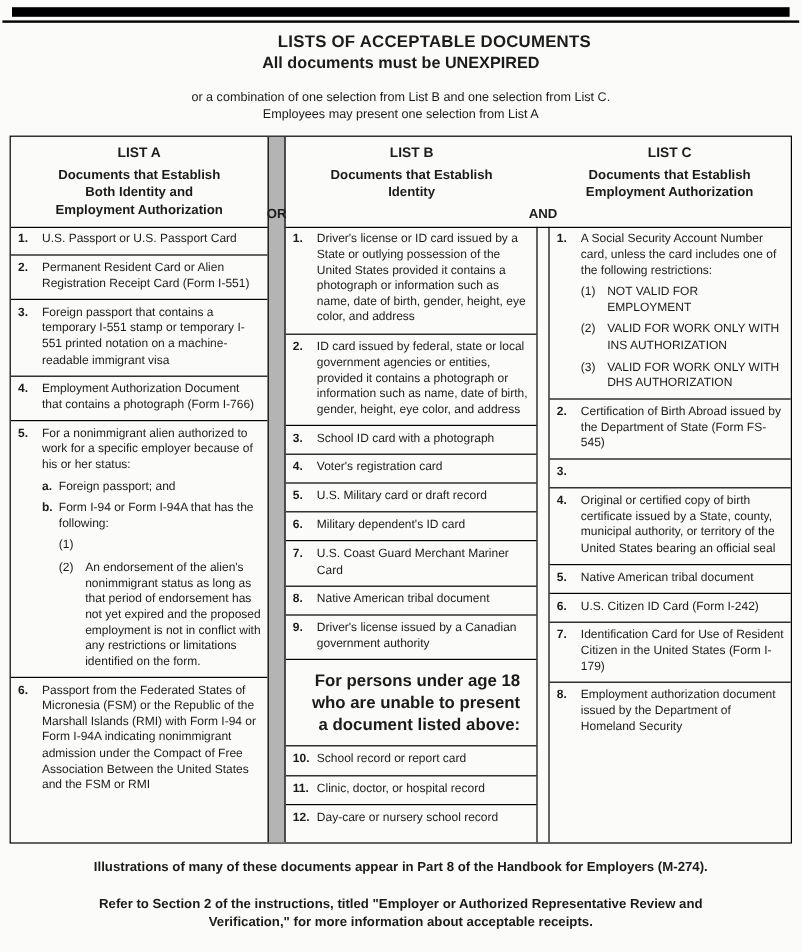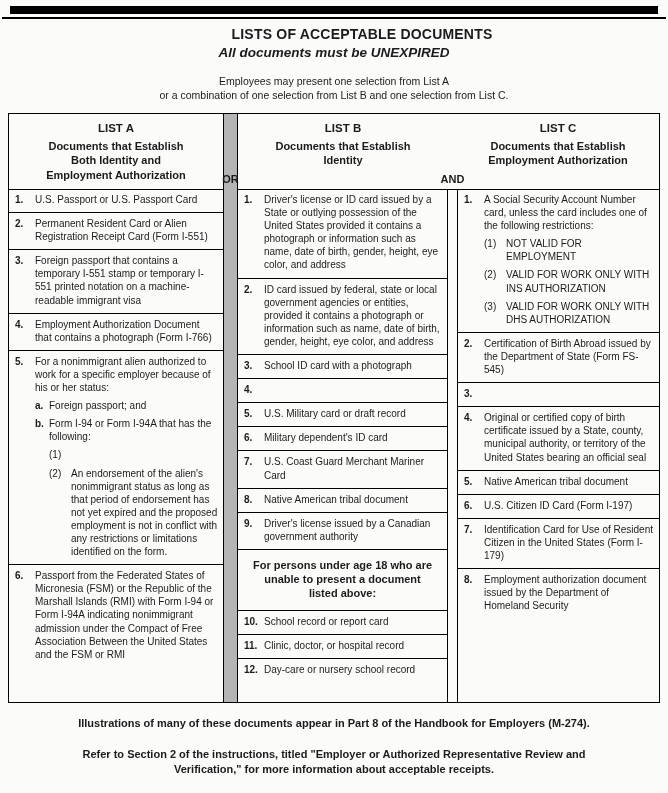--- a/index.html
+++ b/index.html
@@ -9,21 +9,21 @@
     font-family:"Liberation Sans", sans-serif;
     color:#1b1b1b;
     -webkit-font-smoothing:antialiased;
   }
   .page { position:relative; width:668px; height:793px; overflow:hidden; }
 
   .topbar  { position:absolute; top:6px;  left:10px; right:10px; height:8px; background:var(--rule,#000); }
   .topline { position:absolute; top:17px; left:2px;  right:2px;  height:2px; background:var(--rule,#000); }
 
   .title    { position:absolute; top:26px; left:0; width:100%; text-align:center; font-weight:bold; font-size:14px; letter-spacing:.2px;margin-left:28px; }
-  .subtitle { position:absolute; top:45px; left:0; width:100%; text-align:center; font-weight:bold; font-size:13.5px;font-style:italic; }
+  .subtitle { position:absolute; top:45px; left:0; width:100%; text-align:center; font-weight:bold; font-size:13.5px; }
   .intro    { position:absolute; top:75px; left:0; width:100%; text-align:center; font-size:10.5px; line-height:1.3; }
 
   .doc-table {
     position:absolute; top:113px; left:8px; width:652px; height:590px;
     box-sizing:border-box; border:1.5px solid var(--rule,#000);
     display:flex; align-items:stretch; background:transparent; overflow:hidden;
   }
   
   .doc-table::before { content:""; position:absolute; left:0; right:0; top:75px; height:1px; background:var(--rule,#000); z-index:0; }
 
@@ -57,40 +57,40 @@
   .num { flex:0 0 26px; box-sizing:border-box; padding-left:6px; font-weight:bold; }
   .txt { flex:1; padding-right:2px; }
 
   .sub { margin-left:26px; margin-top:5px; }
   .sub .sub { margin-left:14px; }
   .sub-label { font-weight:bold; flex:0 0 14px; }
   .sub.paren > .line > .sub-label { font-weight:normal; flex-basis:22px; }
 
   .note-cell {
     border-bottom:1px solid var(--rule,#000);
-    padding:8px 6px 9px; font-weight:bold; text-align:center;
-    font-size:11px; line-height:1.3;
+    padding:8px 6px 9px; font-weight:bold; text-align:right;
+    font-size:14px; line-height:1.3;
   }
   .note-cell .note-inner { max-width:182px; margin:0 auto; }
 
   .footer1 { position:absolute; top:717px; left:0; width:100%; text-align:center; font-weight:bold; font-size:11px; }
   .footer2 { position:absolute; top:747px; left:56px; right:56px; text-align:center; font-weight:bold; font-size:11px; line-height:1.4; }
 </style>
 </head>
 <body>
 
 <div class="page">
   <div class="topbar"></div>
   <div class="topline"></div>
 
   <div class="title">LISTS OF ACCEPTABLE DOCUMENTS</div>
   <div class="subtitle">All documents must be UNEXPIRED</div>
   <div class="intro">
+    <div>or a combination of one selection from List B and one selection from List C.</div>
     <div>Employees may present one selection from List A</div>
-    <div>or a combination of one selection from List B and one selection from List C.</div>
   </div>
 
   <div class="doc-table">
 
     <section class="col col-a">
       <div class="col-header">
         <div class="list-name">LIST A</div>
         <div class="list-heading">
             <div>Documents that Establish</div>
             <div>Both Identity and</div>
@@ -189,20 +189,21 @@
           </div>
           <div class="item">
             <div class="line">
               <span class="num">3.</span>
               <span class="txt">School ID card with a photograph</span>
             </div>
           </div>
           <div class="item">
             <div class="line">
               <span class="num">4.</span>
+              <span class="txt">Voter's registration card</span>
             </div>
           </div>
           <div class="item">
             <div class="line">
               <span class="num">5.</span>
               <span class="txt">U.S. Military card or draft record</span>
             </div>
           </div>
           <div class="item">
             <div class="line">
@@ -308,21 +309,21 @@
           </div>
           <div class="item">
             <div class="line">
               <span class="num">5.</span>
               <span class="txt">Native American tribal document</span>
             </div>
           </div>
           <div class="item">
             <div class="line">
               <span class="num">6.</span>
-              <span class="txt">U.S. Citizen ID Card (Form I-197)</span>
+              <span class="txt">U.S. Citizen ID Card (Form I-242)</span>
             </div>
           </div>
           <div class="item">
             <div class="line">
               <span class="num">7.</span>
               <span class="txt">Identification Card for Use of Resident Citizen in the United States (Form I-179)</span>
             </div>
           </div>
           <div class="item">
             <div class="line">

